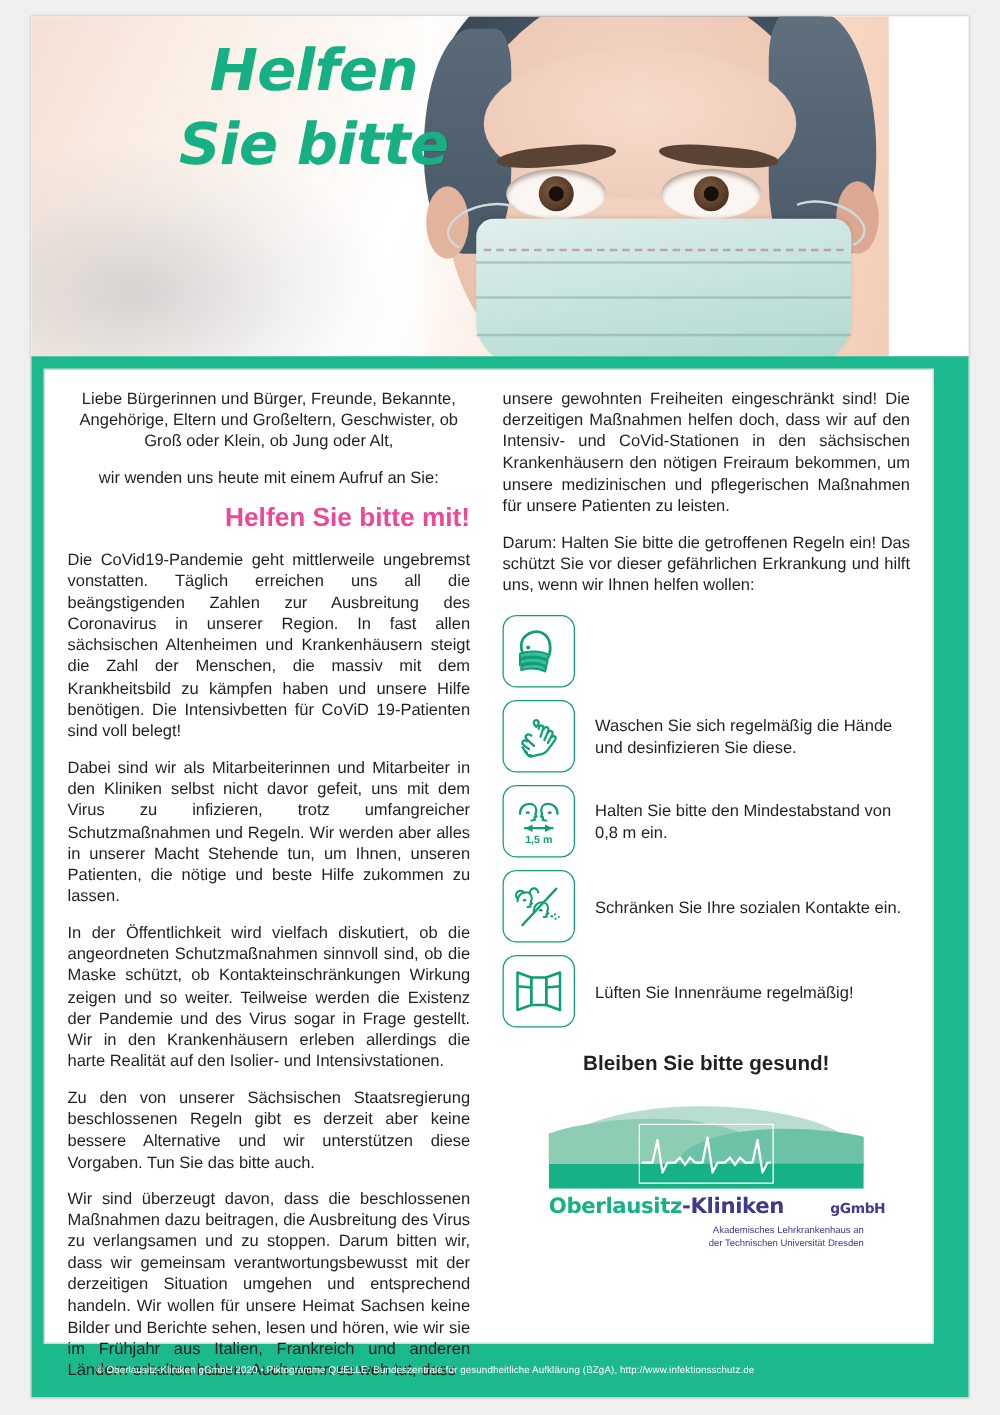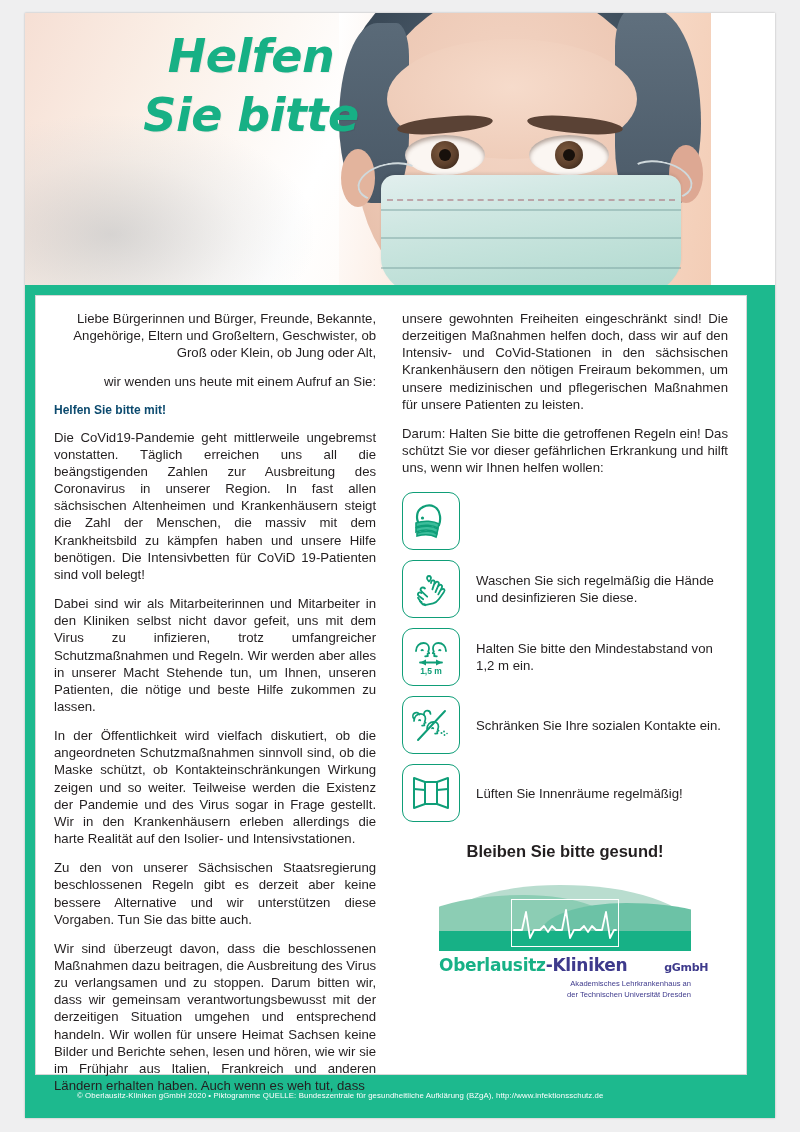--- a/index.html
+++ b/index.html
@@ -129,27 +129,27 @@
   .colL{padding-right:4px;}
 
   p.body{
     margin:0 0 12px 0;
     font-size:13.2px;
     line-height:1.30;
     color:#231f20;
     text-align:justify;
     font-family:"Liberation Sans", sans-serif;
   }
-  p.body.noj{text-align:right;}
+  p.body.noj{text-align:center;}
   h2.sub{
     margin:12px 0 12px 0;
-    font-size:12px;
+    font-size:21px;
     font-weight:bold;
-    color:#0c4a6e;
-    text-align:left;
+    color:#ec4899;
+    text-align:right;
   }
 
   
   #rules{margin-top:16px;}
   .rule{display:flex;align-items:center;margin-bottom:10px;}
   .rule .ico{
     width:56px;height:56px;flex:0 0 56px;
     border:1.6px solid #0f9e78;
     border-radius:11px;
     position:relative;
@@ -314,21 +314,21 @@
                     <path d="M18.5 21.2c.4-.5 1-.5 1.4 0"></path>
                     <path d="M43 22c0-5-3.6-8-7.6-8-3.4 0-5.4 2.4-5.4 5.2 0 2 .8 3.4.8 3.4l-1 1.6 1.6.6-.2 2.2 2.6.4"></path>
                     <path d="M37.5 21.2c-.4-.5-1-.5-1.4 0"></path>
                     <path d="M17 33.5h22"></path>
                   </g>
                   <path d="M17 33.5l6-3v6z" fill="#0f9e78"></path>
                   <path d="M39 33.5l-6-3v6z" fill="#0f9e78"></path>
                   <text x="28" y="45" text-anchor="middle" font-family="Liberation Sans, sans-serif" font-size="8.5" font-weight="bold" fill="#0f9e78">1,5 m</text>
                 </svg>
               </div>
-              <div class="txt">Halten Sie bitte den Mindestabstand von 1,2 m ein.</div>
+              <div class="txt">Halten Sie bitte den Mindestabstand von 0,8 m ein.</div>
             </div>
 
             <div class="rule">
               <div class="ico">
                 <svg width="56" height="56" viewBox="0 0 56 56">
                   <g fill="none" stroke="#0f9e78" stroke-width="1.7" stroke-linecap="round" stroke-linejoin="round">
                     <path d="M11 24c0-4.4 3-7.2 6.6-7.2 3 0 4.8 2.2 4.8 4.6 0 1.8-.7 3-.7 3l.9 1.4-1.4.5.2 2-2.3.3"></path>
                     <path d="M16 23.3c.4-.5.9-.5 1.3 0"></path>
                     <path d="M16.5 17.5c-1.2-2-3.6-2.4-5.2-1.2-1.7 1.3-1.8 3.6-.6 5.2"></path>
                     <path d="M21 18c-.4-2.3 1-4.2 3-4.3 2-.1 3.4 1.4 3.5 3.3"></path>

